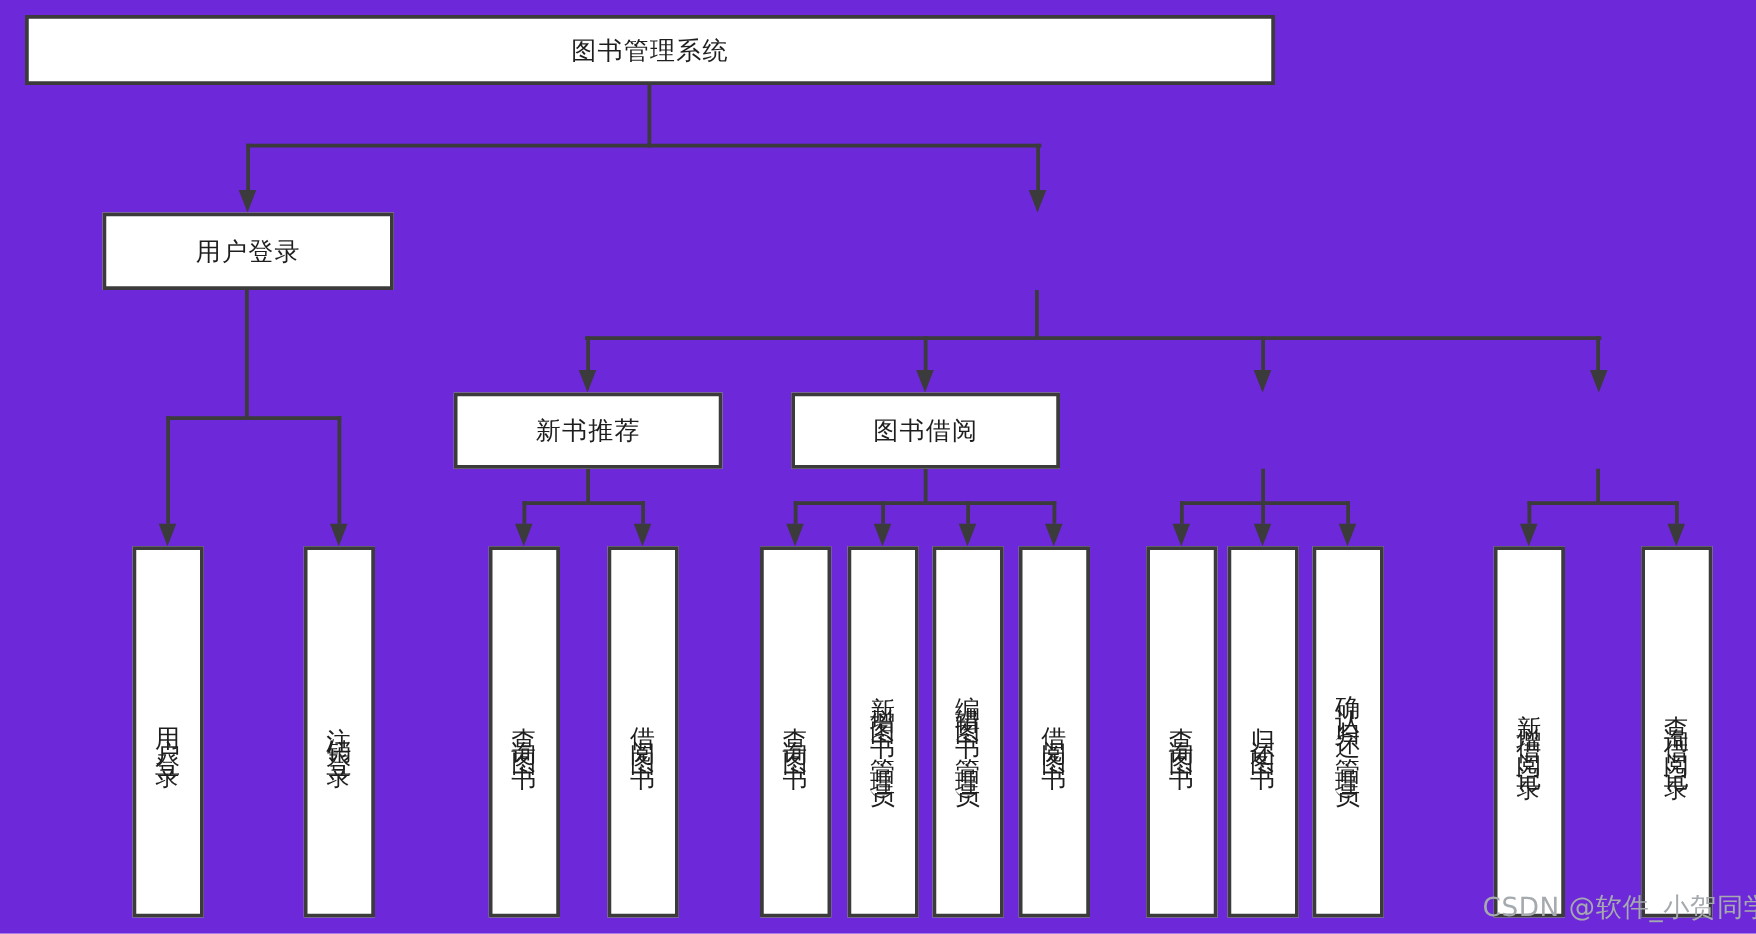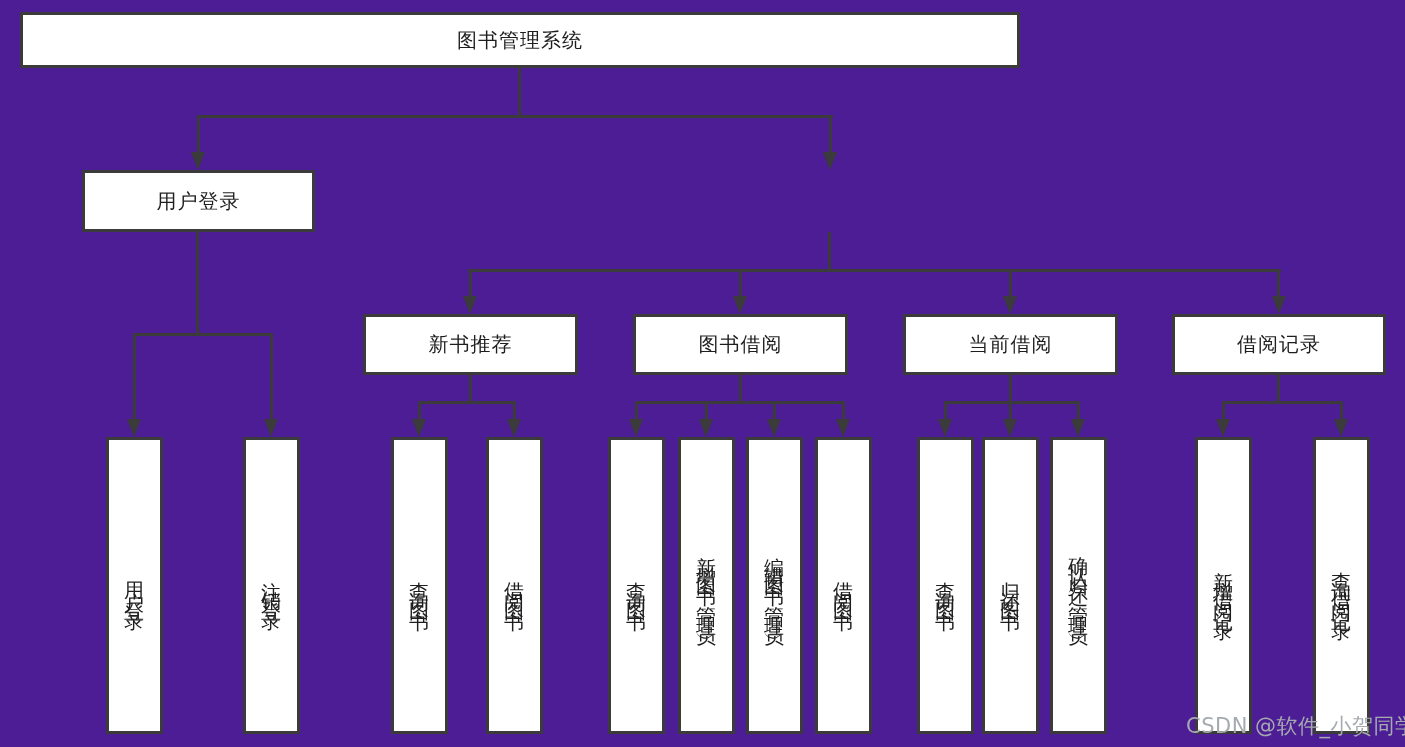--- a/index.html
+++ b/index.html
@@ -1,21 +1,21 @@
 <!DOCTYPE html>
 <html><head>
 <meta charset="utf-8">
 <style>
   html, body { margin: 0; padding: 0; background: #ffffff; }
   body { font-family: "DejaVu Sans", "Liberation Sans", sans-serif; }
   .stage {
     position: relative;
     width: 1405px;
     height: 747px;
-    background: #4c1d95;
+    background: #6d28d9;
     overflow: hidden;
   }
   
   .ln { position: absolute; background: #3b3b3b; }
   
   .ah {
     position: absolute;
     width: 0; height: 0;
     border-left: 7px solid transparent;
     border-right: 7px solid transparent;
@@ -127,26 +127,20 @@
   <div class="node h" style="left:82px; top:170px; width:233px; height:62px;">
     <span>用户登录</span>
   </div>
 
   <div class="node h" style="left:633px; top:314px; width:215px; height:61px;">
     <span>图书借阅</span>
   </div>
   <div class="node h" style="left:363px; top:314px; width:215px; height:61px;">
     <span>新书推荐</span>
   </div>
-  <div class="node h" style="left:903px; top:314px; width:215px; height:61px;">
-    <span>当前借阅</span>
-  </div>
-  <div class="node h" style="left:1172px; top:314px; width:214px; height:61px;">
-    <span>借阅记录</span>
-  </div>
 
   <div class="node v" style="left:106px; top:437px; width:57px; height:297px;">
     <span>用户登录</span>
   </div>
   <div class="node v" style="left:243px; top:437px; width:57px; height:297px;">
     <span>注销登录</span>
   </div>
 
   <div class="node v" style="left:391px; top:437px; width:57px; height:297px;">
     <span>查询图书</span>

